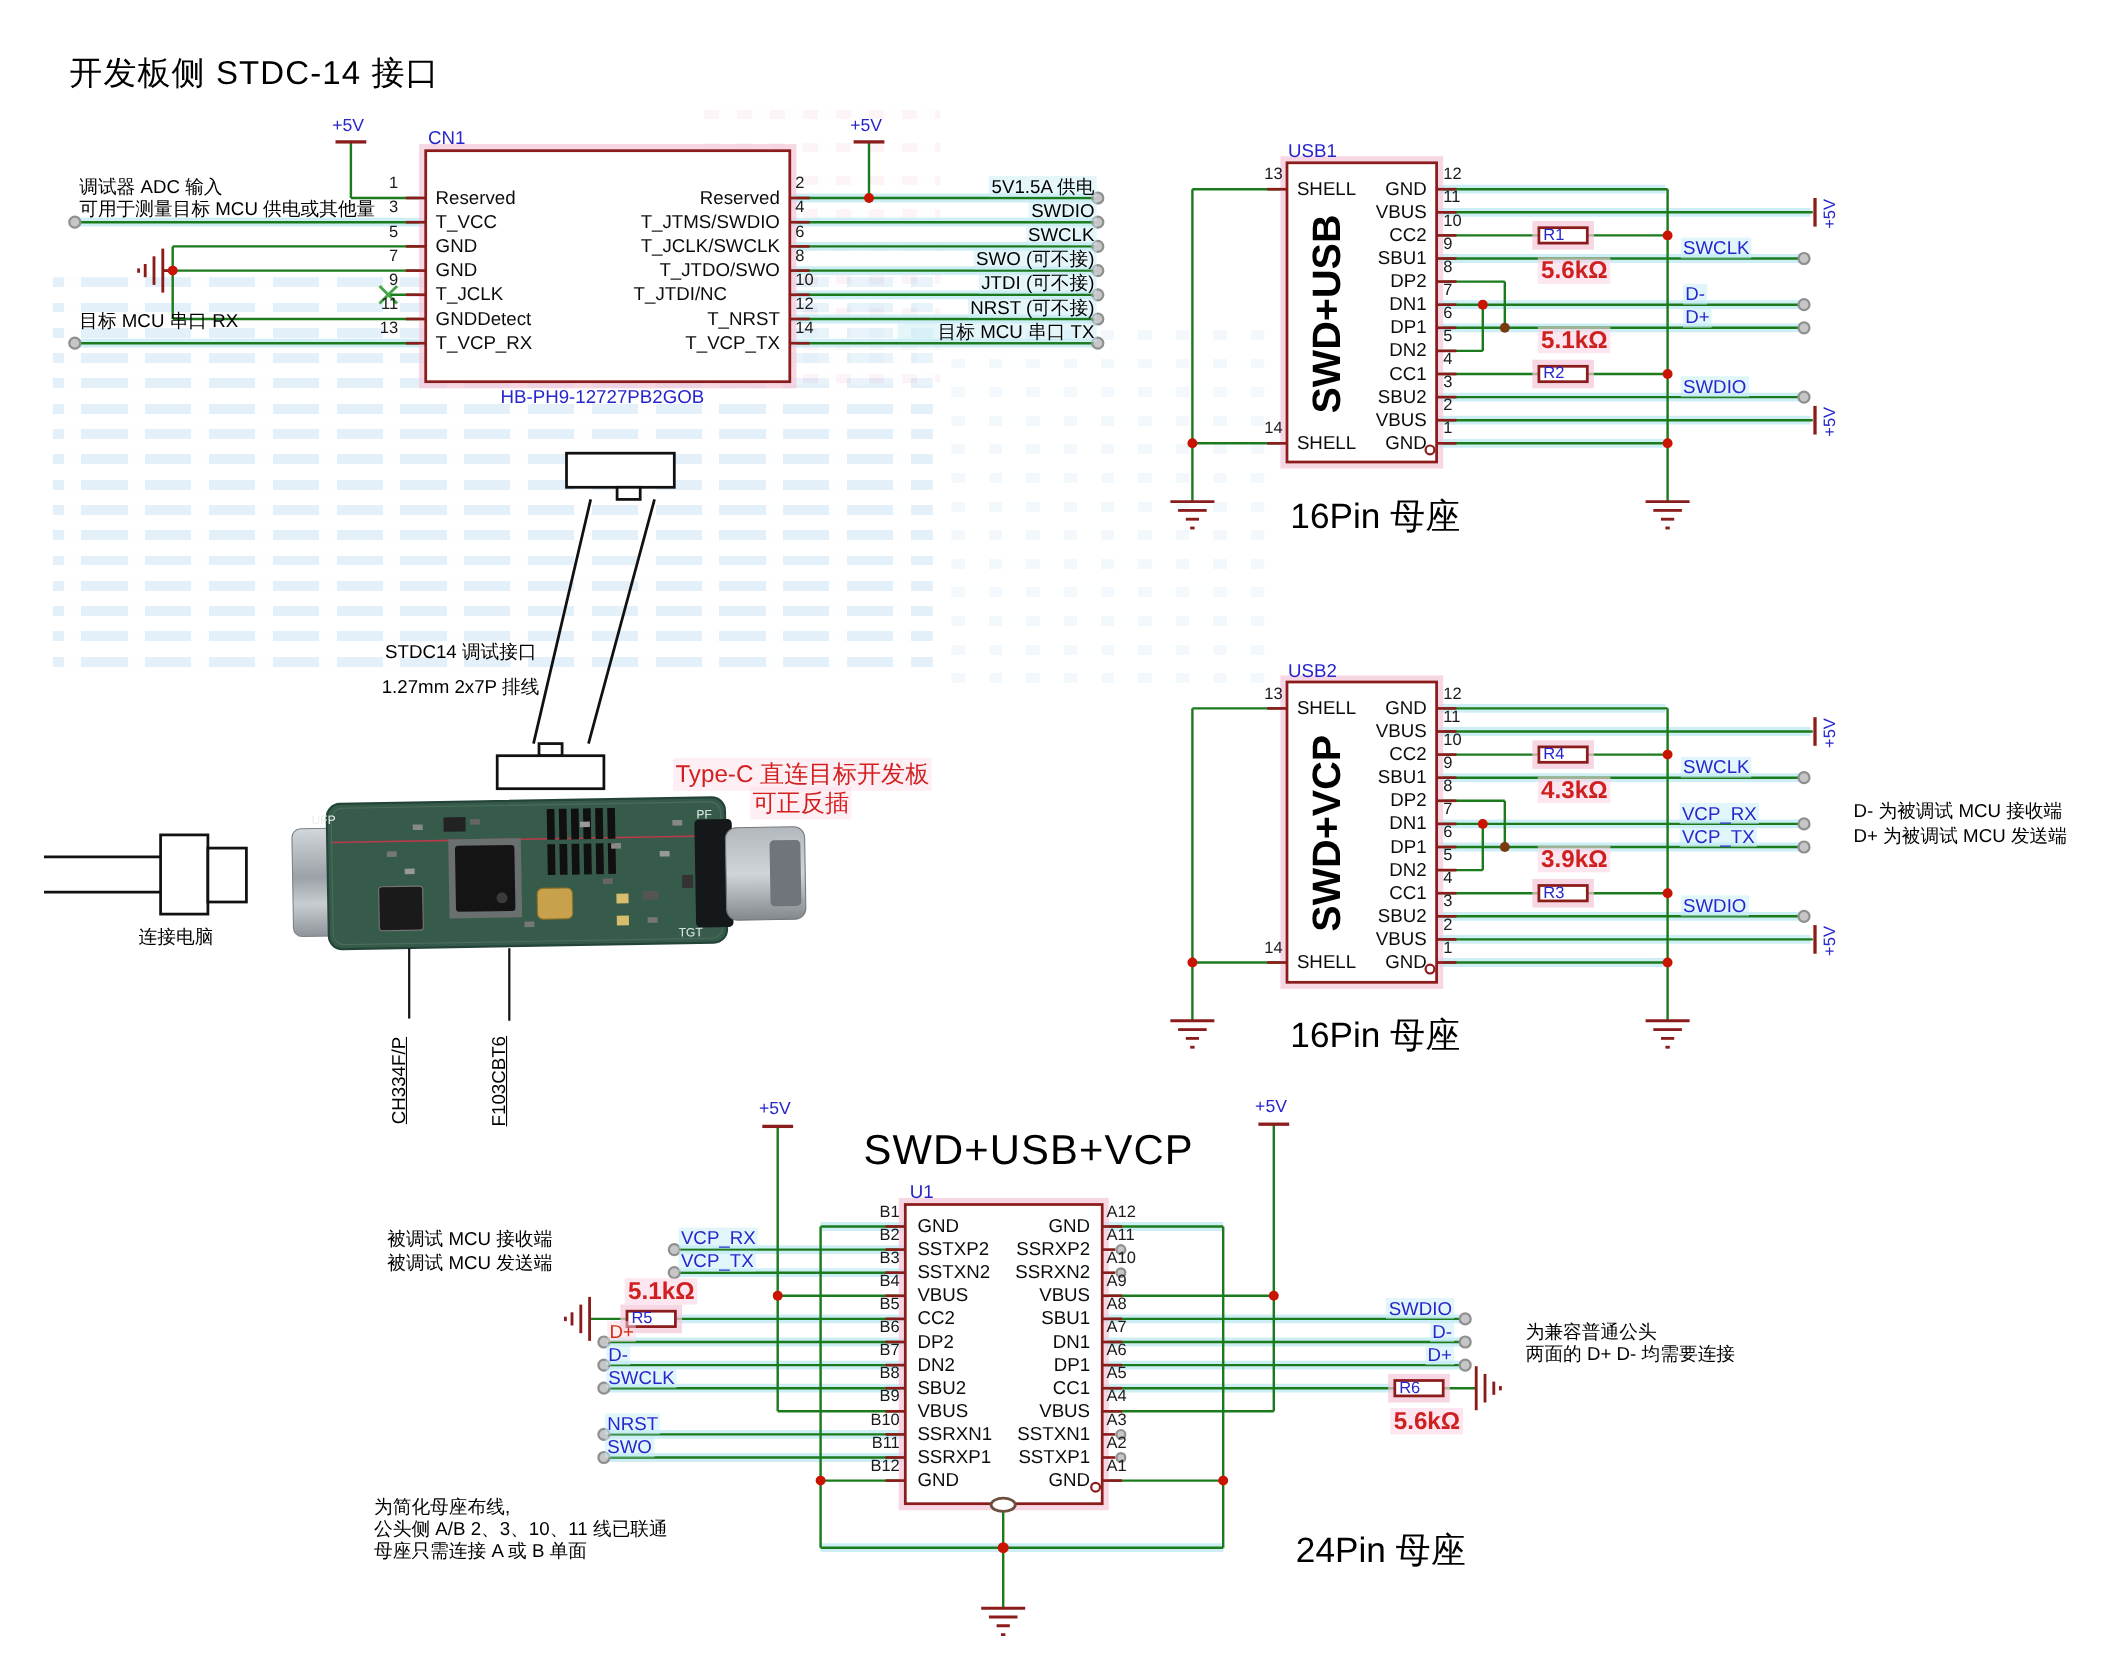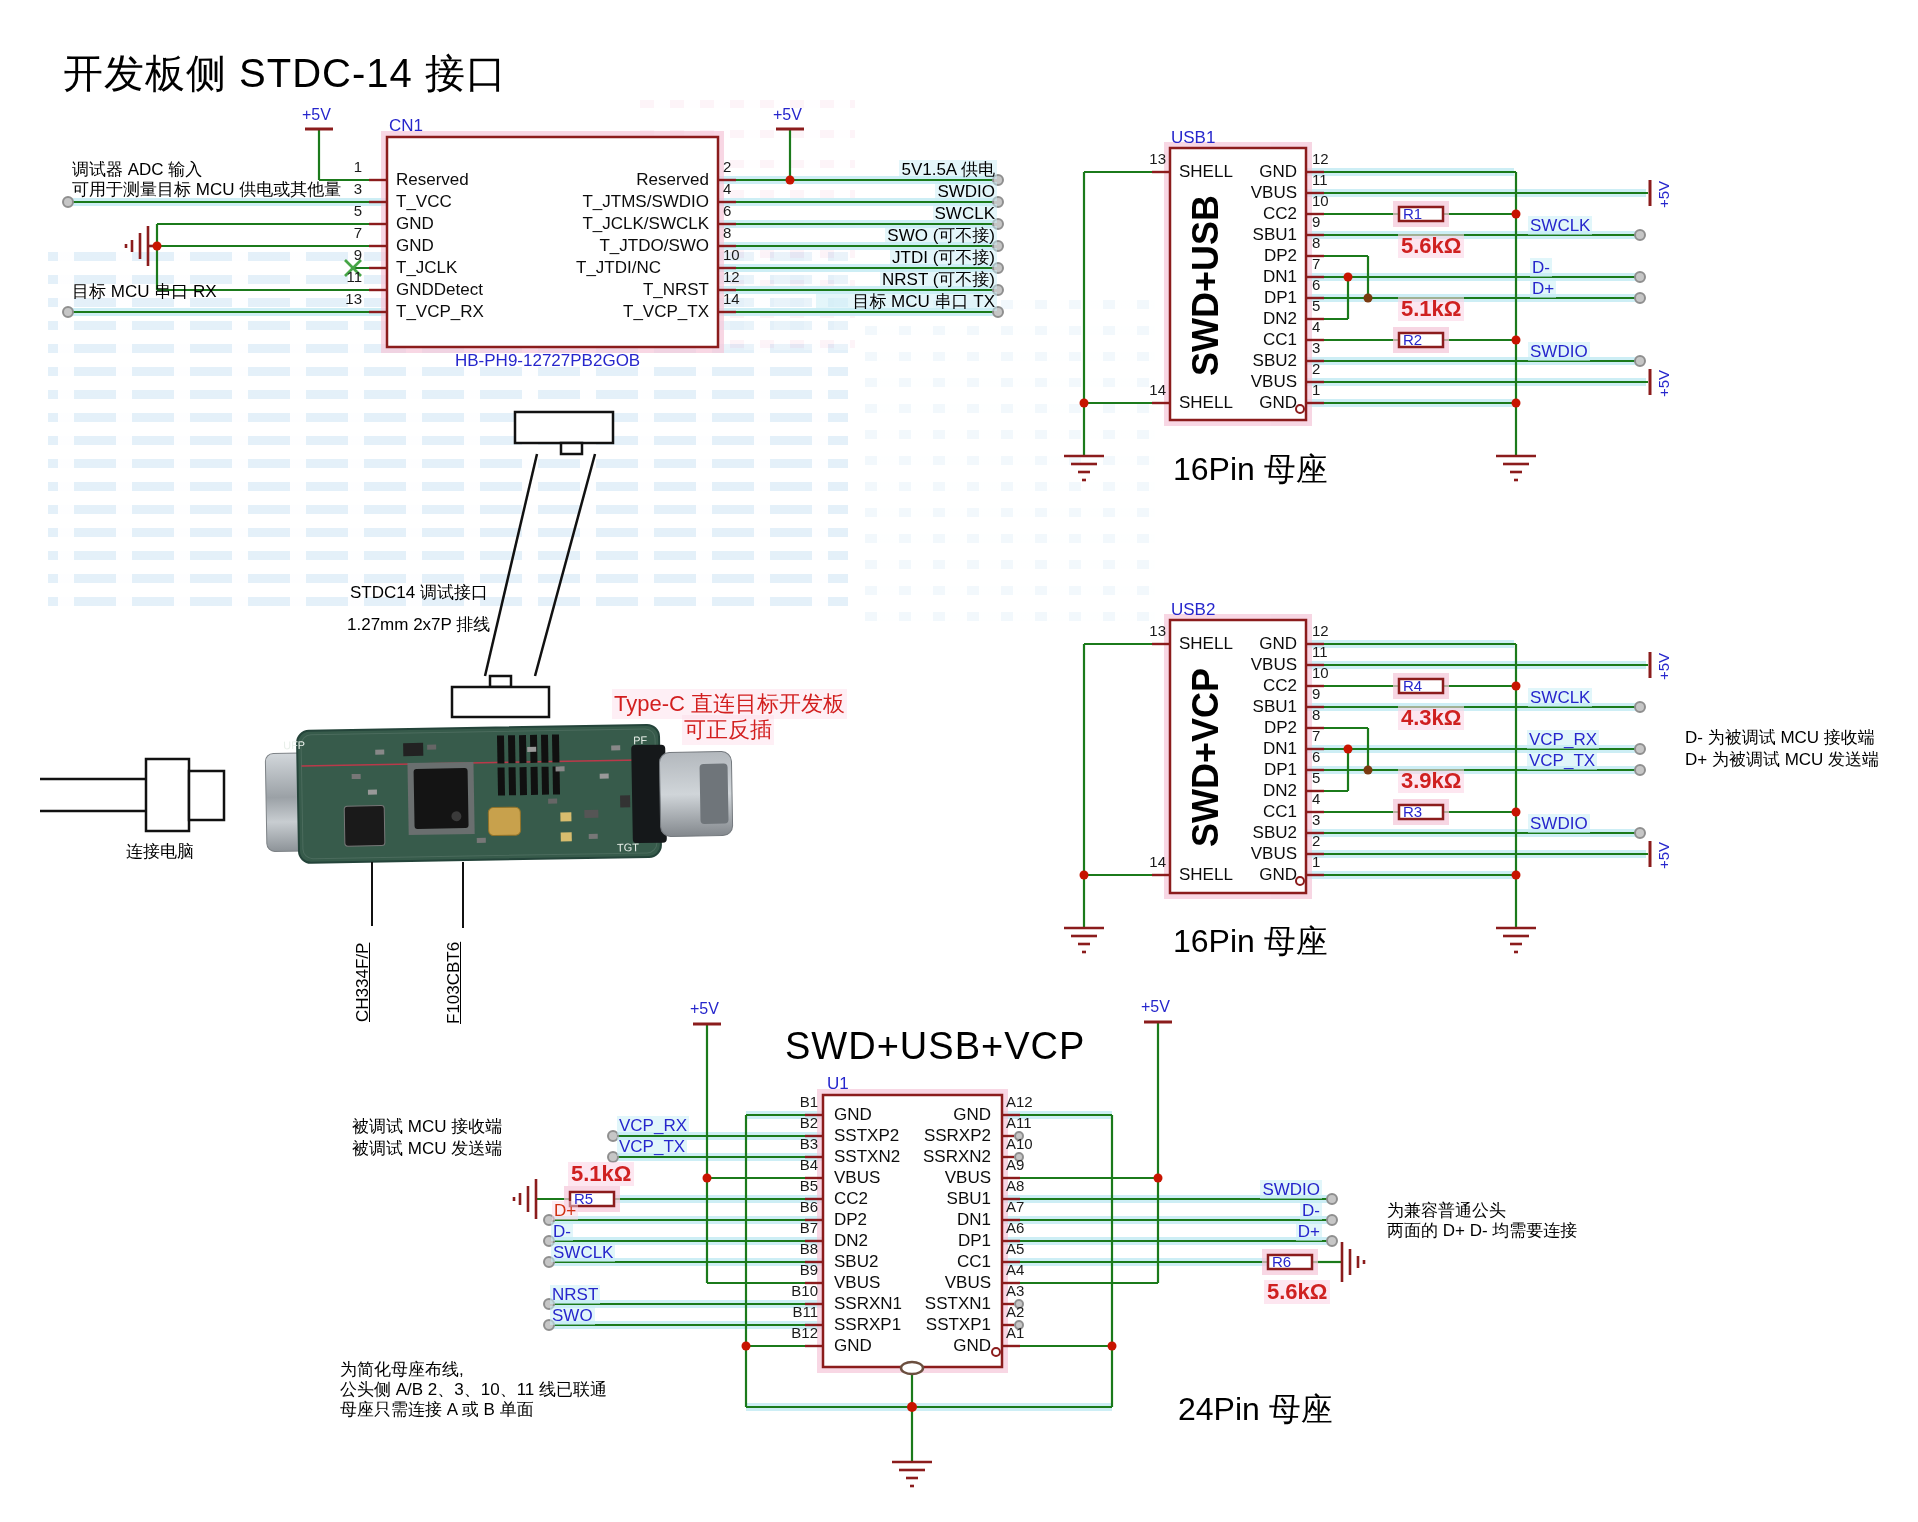--- a/index.html
+++ b/index.html
@@ -1,19 +1,19 @@
 <!DOCTYPE html>
 <html><head>
 <meta charset="utf-8">
 <style>
   html,body{margin:0;padding:0;background:#fff;}
   #stage{position:relative;width:1918px;height:1522px;background:#fff;overflow:hidden;
          font-family:"Liberation Sans","DejaVu Sans",sans-serif;color:#000;}
   .abs{position:absolute;white-space:nowrap;}
-  .title{font-size:40px;letter-spacing:1px;}
+  .title{font-size:30px;letter-spacing:1px;}
   .big-title{font-size:38px;letter-spacing:1px;}
   .ref{font-size:17px;color:#2626cc;}
   .partno{font-size:17px;color:#2626cc;}
   .net{font-size:17px;color:#2626cc;background:rgba(201,238,246,.55);padding:0 2px;line-height:19px;}
   .net-red{font-size:17px;color:#d03010;background:rgba(252,220,232,.5);padding:0 2px;line-height:19px;}
   .cn1net{font-size:17px;color:#000;background:rgba(201,238,246,.5);padding:0 2px;line-height:19px;}
   .val{font-size:22px;font-weight:bold;color:#cf2020;background:rgba(252,214,230,.6);padding:0 3px;line-height:24px;}
   .rref{font-size:15px;color:#2626cc;line-height:15px;}
   .pin-num{font-size:15px;color:#1a1a1a;line-height:16px;}
   .pin-name{font-size:17px;color:#0c0c0c;line-height:20px;}

